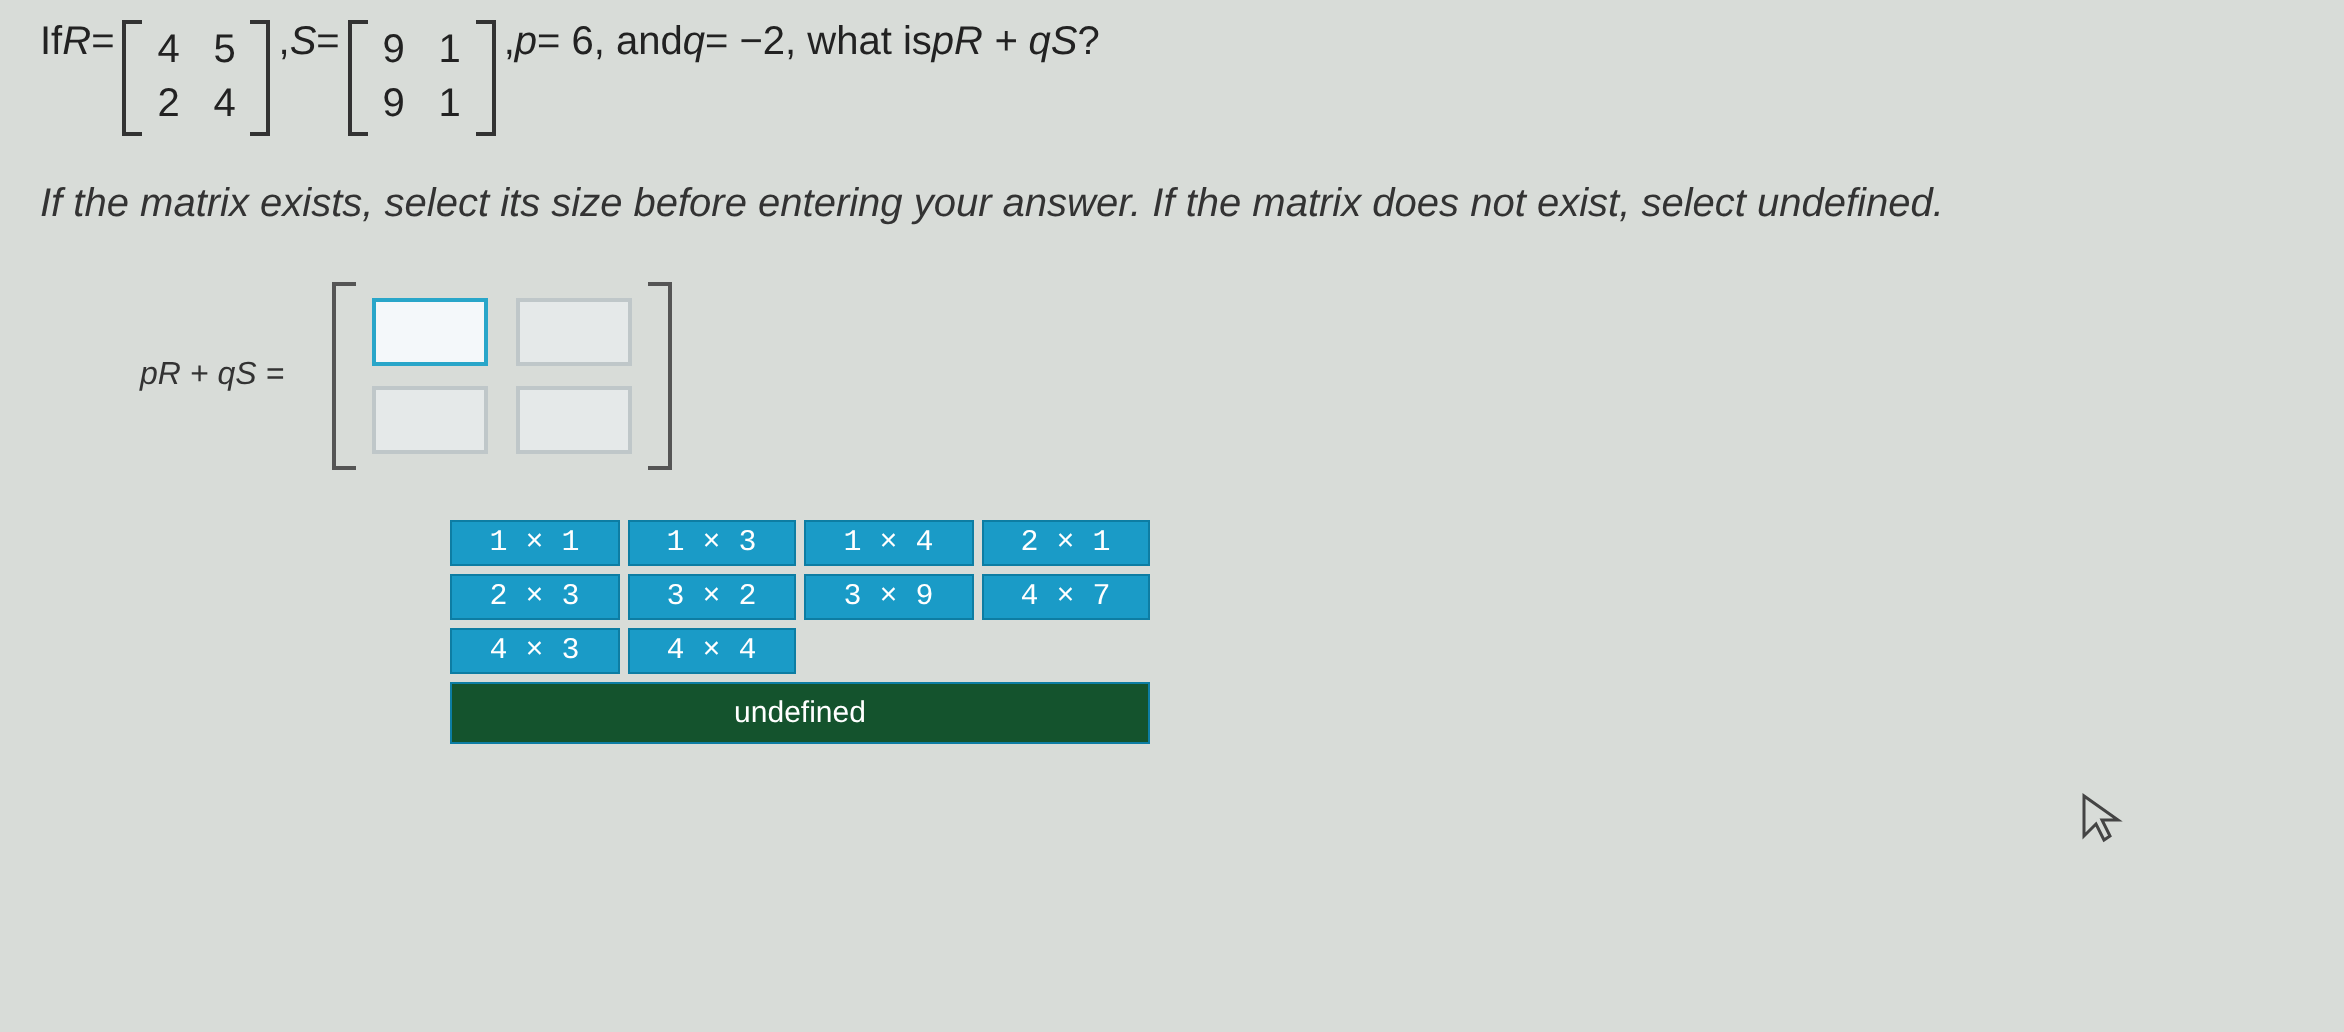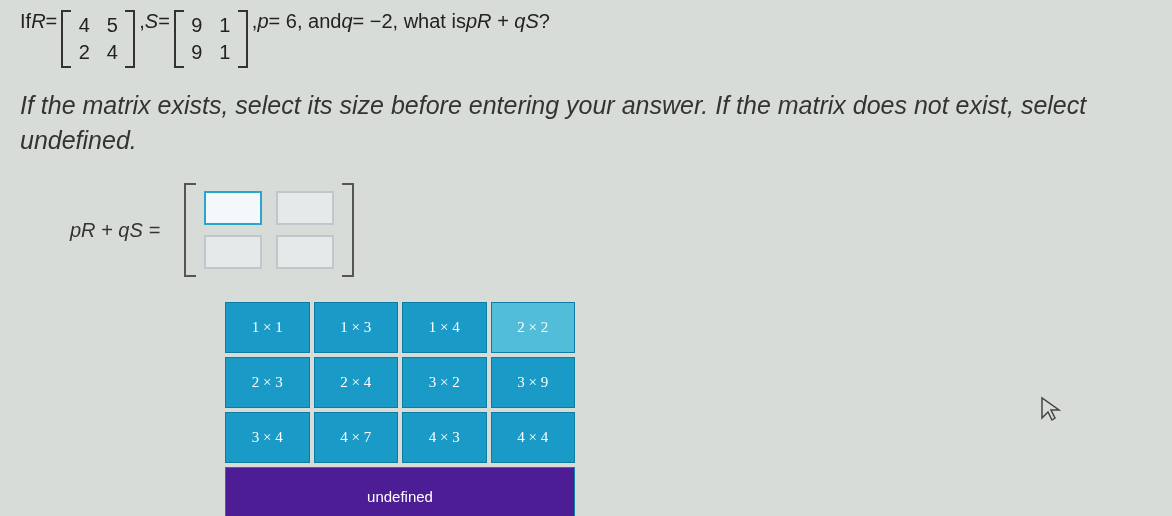--- a/index.html
+++ b/index.html
@@ -37,34 +37,34 @@
   .matrix-cells {
     display: grid;
     grid-template-columns: repeat(2, auto);
     gap: 4px 14px;
     padding: 4px 6px;
     font-size: 20px;
   }
   .matrix-cells span { text-align: center; min-width: 14px; }
   .instruction {
     font-style: italic;
-    font-size: 25px;
+    font-size: 20px;
     color: #333;
     margin: 10px 0 25px 0;
     line-height: 1.4;
   }
   .answer-row {
     display: flex;
     align-items: center;
     margin-left: 50px;
     margin-bottom: 25px;
   }
   .answer-label {
     font-style: italic;
-    font-size: 20px;
+    font-size: 16px;
     margin-right: 24px;
   }
   .answer-matrix {
     display: inline-flex;
     align-items: stretch;
   }
   .ans-bracket {
     width: 10px;
     border-top: 2px solid #555;
     border-bottom: 2px solid #555;
@@ -96,35 +96,35 @@
   .size-grid {
     display: grid;
     grid-template-columns: repeat(4, 1fr);
     gap: 4px;
   }
   .size-btn {
     background: #1a9bc7;
     color: #fff;
     font-size: 15px;
     text-align: center;
-    padding: 16px 0;
+    padding: 2px 0;
     border: 1px solid #0d7da3;
     cursor: pointer;
-    font-family: Liberation Serif, serif;
+    font-family: Liberation Mono, monospace;
   }
   .size-btn.selected {
     background: #52bdd9;
   }
   .undefined-btn {
     margin-top: 4px;
-    background: #4c1d95;
+    background: #14532d;
     color: #fff;
     font-size: 15px;
     text-align: center;
-    padding: 20px 0;
+    padding: 6px 0;
     border: 1px solid #0d7da3;
     cursor: pointer;
   }
   .cursor {
     position: absolute;
     right: 110px;
     bottom: 85px;
     font-size: 26px;
     color: #444;
   }
@@ -184,26 +184,24 @@
     </span>
     <span class="ans-bracket right"></span>
   </span>
 </div>
 
 <div class="size-panel">
   <div class="size-grid">
       <div class="size-btn">1 × 1</div>
       <div class="size-btn">1 × 3</div>
       <div class="size-btn">1 × 4</div>
-      <div class="size-btn selected">2 × 2</div>
+      <div class="size-btn">2 × 1</div>
       <div class="size-btn">2 × 3</div>
-      <div class="size-btn">2 × 4</div>
       <div class="size-btn">3 × 2</div>
       <div class="size-btn">3 × 9</div>
-      <div class="size-btn">3 × 4</div>
       <div class="size-btn">4 × 7</div>
       <div class="size-btn">4 × 3</div>
       <div class="size-btn">4 × 4</div>
     </div>
   <div class="undefined-btn">undefined</div>
 </div>
 
 <div class="cursor">
   <svg width="22" height="28" viewBox="0 0 22 28">
     <path d="M2 2 L2 22 L8 16 L12 24 L15 22 L11 14 L19 14 Z" fill="none" stroke="#444" stroke-width="1.5"></path>

